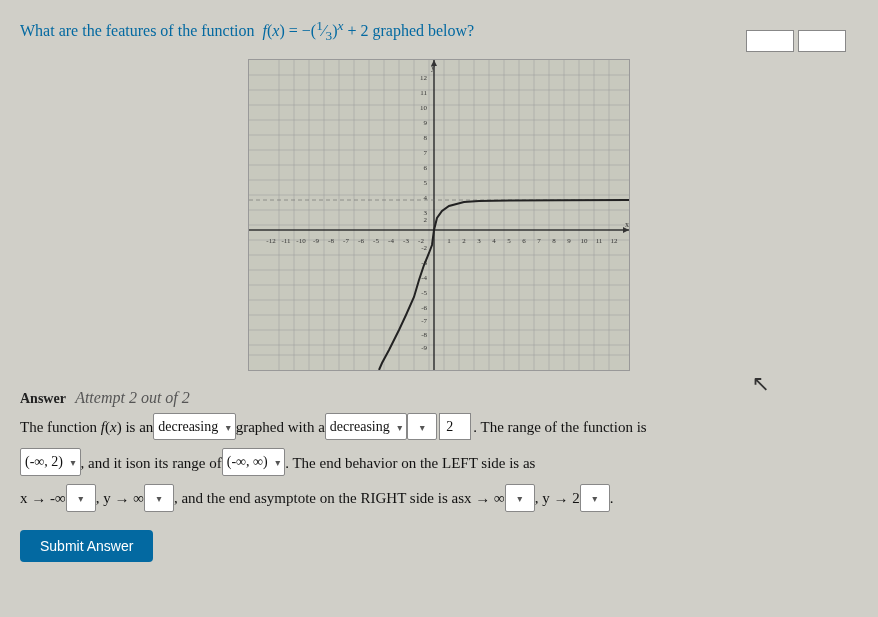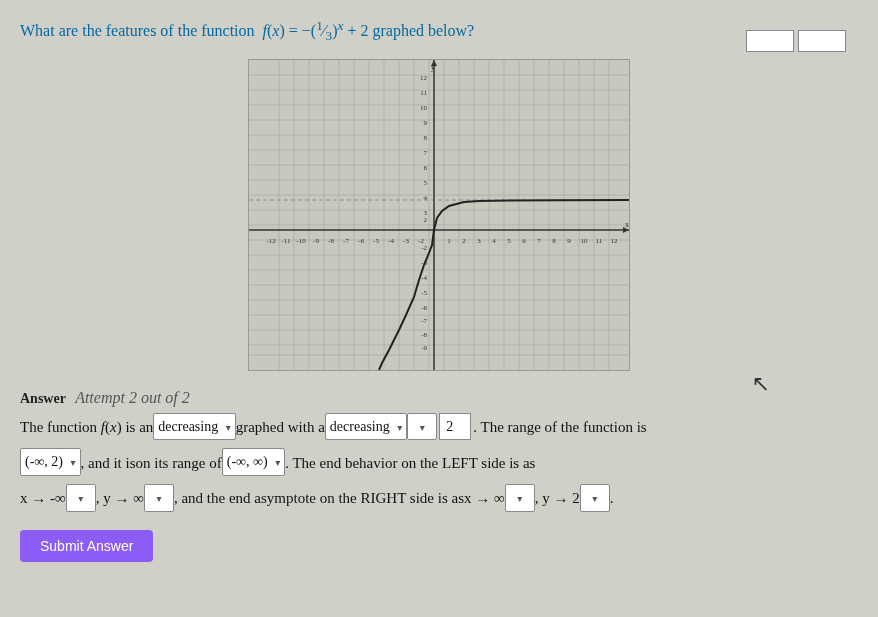--- a/index.html
+++ b/index.html
@@ -79,21 +79,21 @@
       align-items: center;
       justify-content: center;
       border: 1px solid #888;
       background: white;
       min-width: 32px;
       padding: 1px 6px;
       font-size: 14px;
       margin: 0 2px;
     }
     .submit-btn {
-      background: #8b5cf6;
+      background: #0369a1;
       color: white;
       border: none;
       border-radius: 4px;
       padding: 8px 20px;
       font-size: 14px;
       cursor: pointer;
       margin-top: 10px;
     }
     .top-right-inputs {
       position: absolute;

